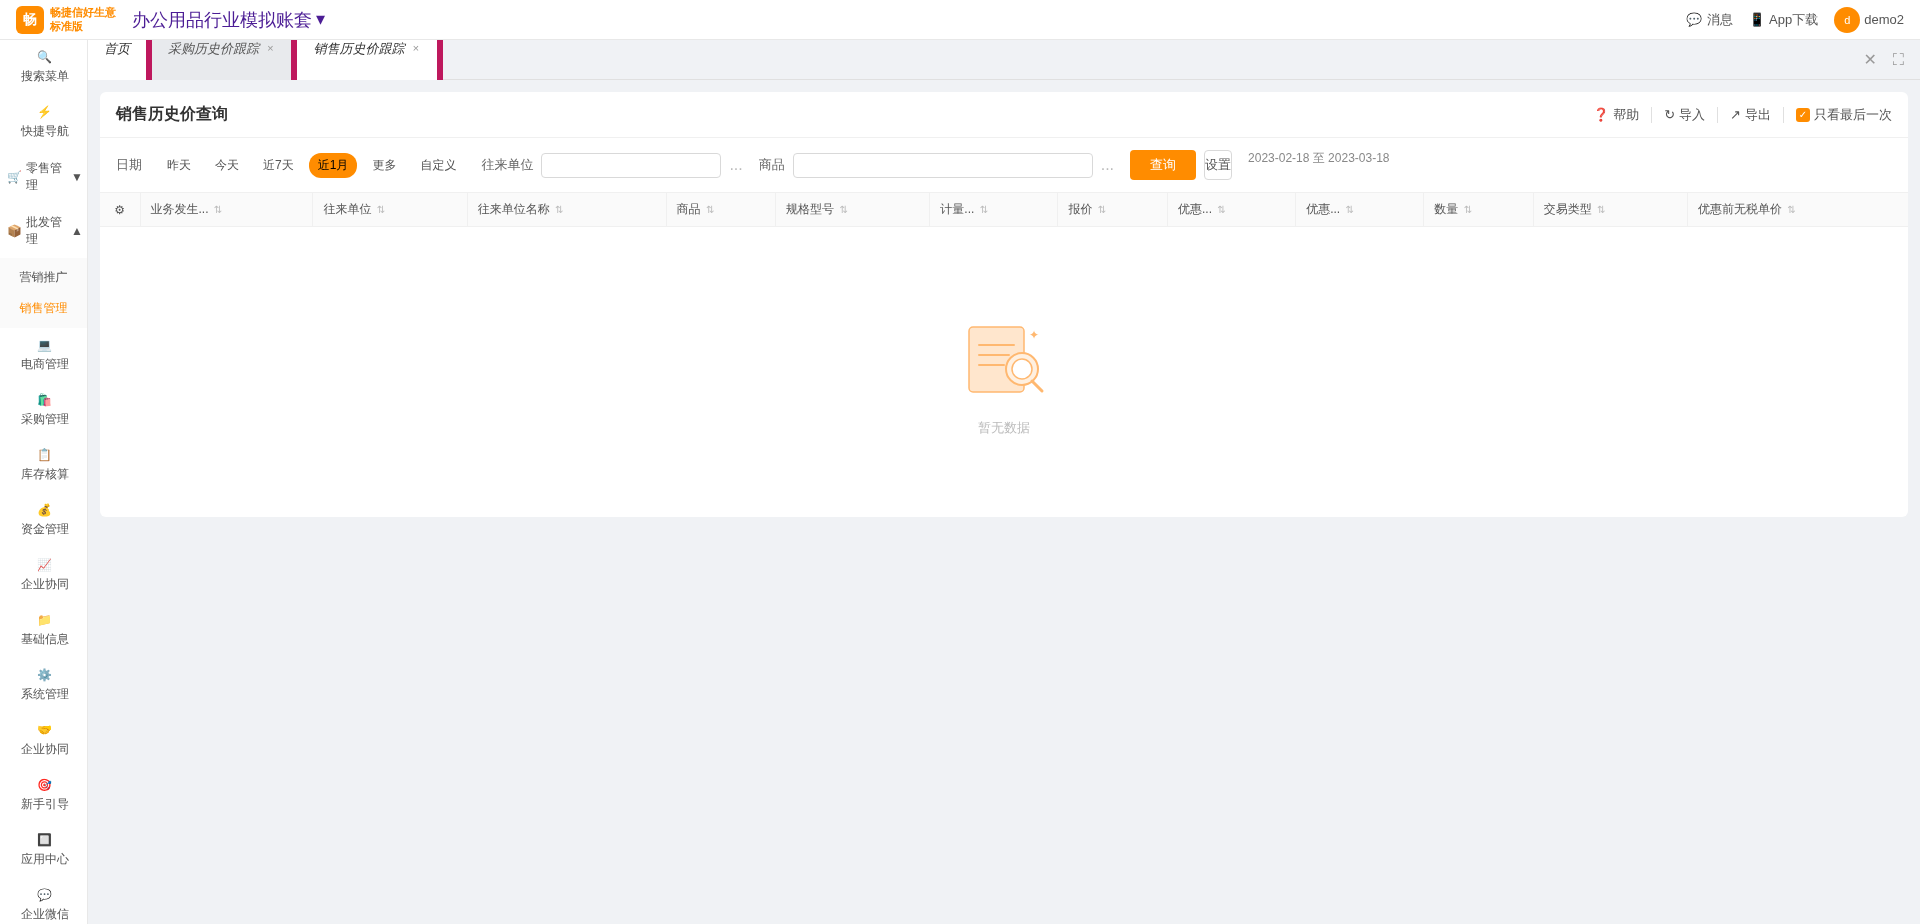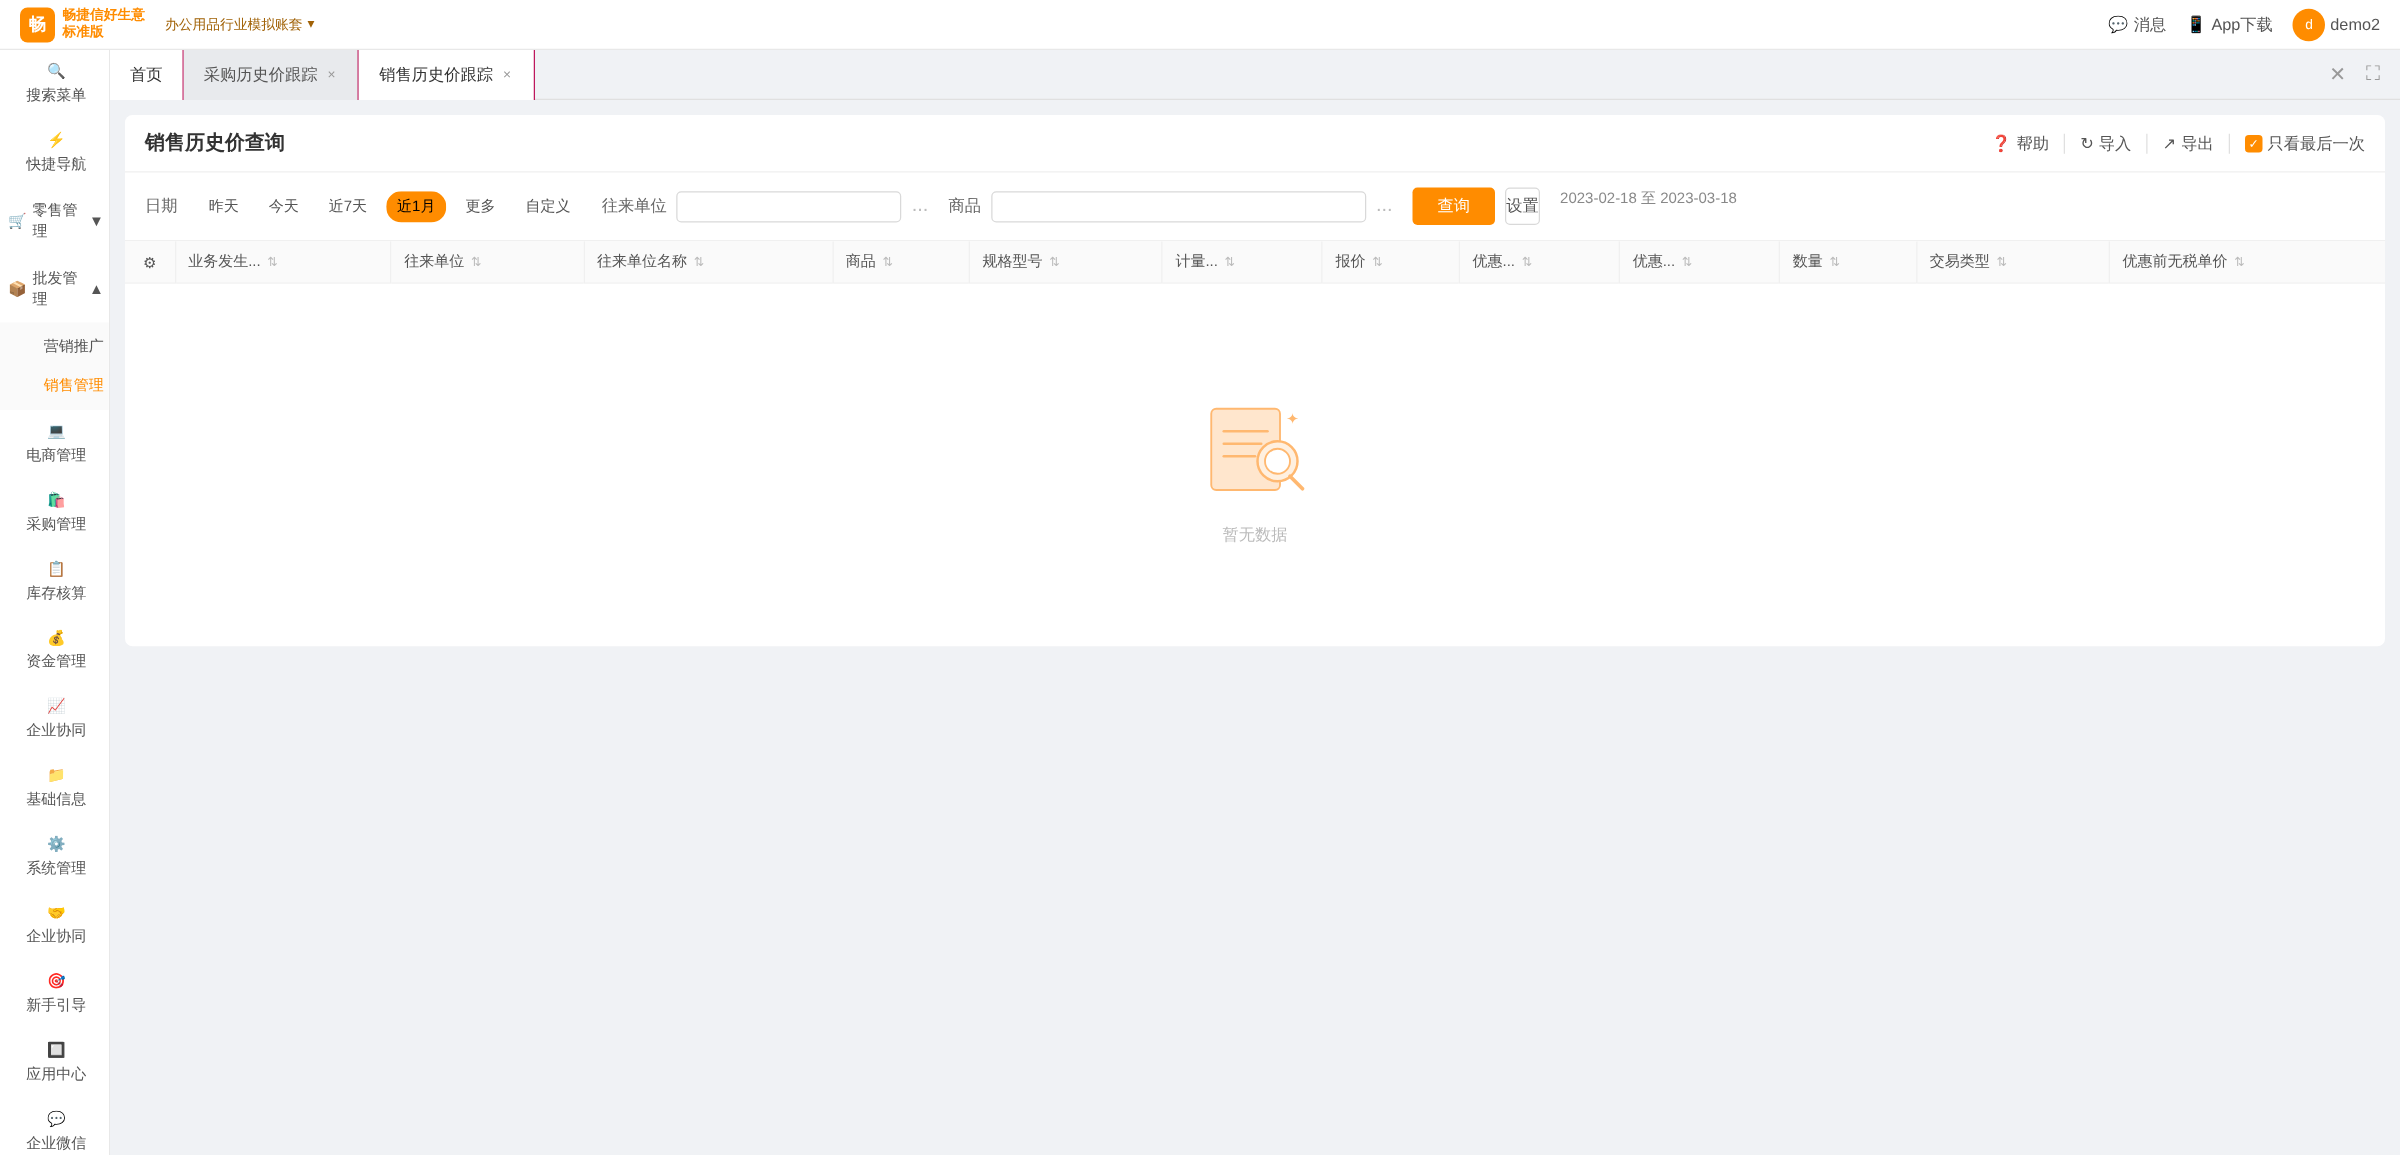--- a/index.html
+++ b/index.html
@@ -13,42 +13,42 @@
       align-items: center;
       justify-content: space-between;
       padding: 0 16px;
       border-bottom: 1px solid #e8e8e8;
       flex-shrink: 0;
     }
     .top-bar-left { display: flex; align-items: center; gap: 8px; }
     .logo-area { display: flex; align-items: center; gap: 6px; }
     .logo-icon { width: 28px; height: 28px; background: #ff8c00; border-radius: 6px; display: flex; align-items: center; justify-content: center; color: white; font-size: 14px; font-weight: bold; }
     .logo-text { font-size: 11px; color: #ff8c00; font-weight: bold; line-height: 1.2; }
-    .app-selector { display: flex; align-items: flex-start; gap: 4px; font-size: 11px; color: #a16207; padding: 4px 8px; cursor: pointer; border-radius: 4px; }
+    .app-selector { display: flex; align-items: flex-start; gap: 4px; font-size: 18px; color: #4c1d95; padding: 4px 8px; cursor: pointer; border-radius: 4px; }
     .top-bar-right { display: flex; align-items: center; gap: 16px; font-size: 13px; color: #555; }
     .top-bar-right-item { display: flex; align-items: center; gap: 4px; cursor: pointer; }
     .avatar { width: 26px; height: 26px; border-radius: 50%; background: #ff8c00; display: flex; align-items: center; justify-content: center; color: white; font-size: 11px; }
 
     
     .main-layout { display: flex; flex: 1; overflow: hidden; }
 
     
     .sidebar { width: 88px; background: #fff; border-right: 1px solid #e8e8e8; display: flex; flex-direction: column; flex-shrink: 0; overflow-y: auto; }
     .sidebar-item { padding: 10px 4px; text-align: center; cursor: pointer; font-size: 12px; color: #555; display: flex; flex-direction: column; align-items: center; gap: 4px; border-left: 3px solid transparent; }
     .sidebar-group-header { display: flex; align-items: center; justify-content: center; gap: 4px; padding: 10px 4px; cursor: pointer; font-size: 12px; color: #555; border-left: 3px solid transparent; }
     .sidebar-sub { padding: 4px 0; background: #fafafa; }
-    .sidebar-sub-item { padding: 7px 4px; text-align: right; cursor: pointer; font-size: 12px; color: #555; }
+    .sidebar-sub-item { padding: 7px 4px; text-align: center; cursor: pointer; font-size: 12px; color: #555; }
     .sidebar-sub-item.active { color: #ff8c00; font-weight: 500; }
 
     
     .content-area { flex: 1; display: flex; flex-direction: column; overflow: hidden; }
 
     
     .tab-bar { height: 40px; background: #f0f2f5; display: flex; align-items: center; padding: 0 0; flex-shrink: 0; border-bottom: 1px solid #e0e0e0; }
-    .tab { display: flex; align-items: center; padding: 0 16px; height: 40px; cursor: pointer; font-size: 13px; color: #555; background: #e8eaed; border-right: 1px solid #be185d; gap: 6px; }
+    .tab { display: flex; padding: 0 16px; height: 40px; cursor: pointer; font-size: 13px; color: #555; background: #e8eaed; border-right: 6px solid #be185d; gap: 6px; font-style: italic; }
     .tab.home { background: #fff; color: #333; }
     .tab.active { background: #fff; color: #333; font-weight: 500; }
     .tab-close { font-size: 11px; color: #999; cursor: pointer; padding: 2px; border-radius: 3px; }
     .tab-bar-actions { margin-left: auto; display: flex; align-items: center; gap: 8px; padding-right: 12px; }
     .tab-bar-btn { font-size: 16px; color: #999; cursor: pointer; padding: 4px; }
 
     
     .page-content { flex: 1; overflow: auto; background: #f0f2f5; padding: 12px; }
     .page-card { background: #fff; border-radius: 6px; overflow: hidden; }
 

